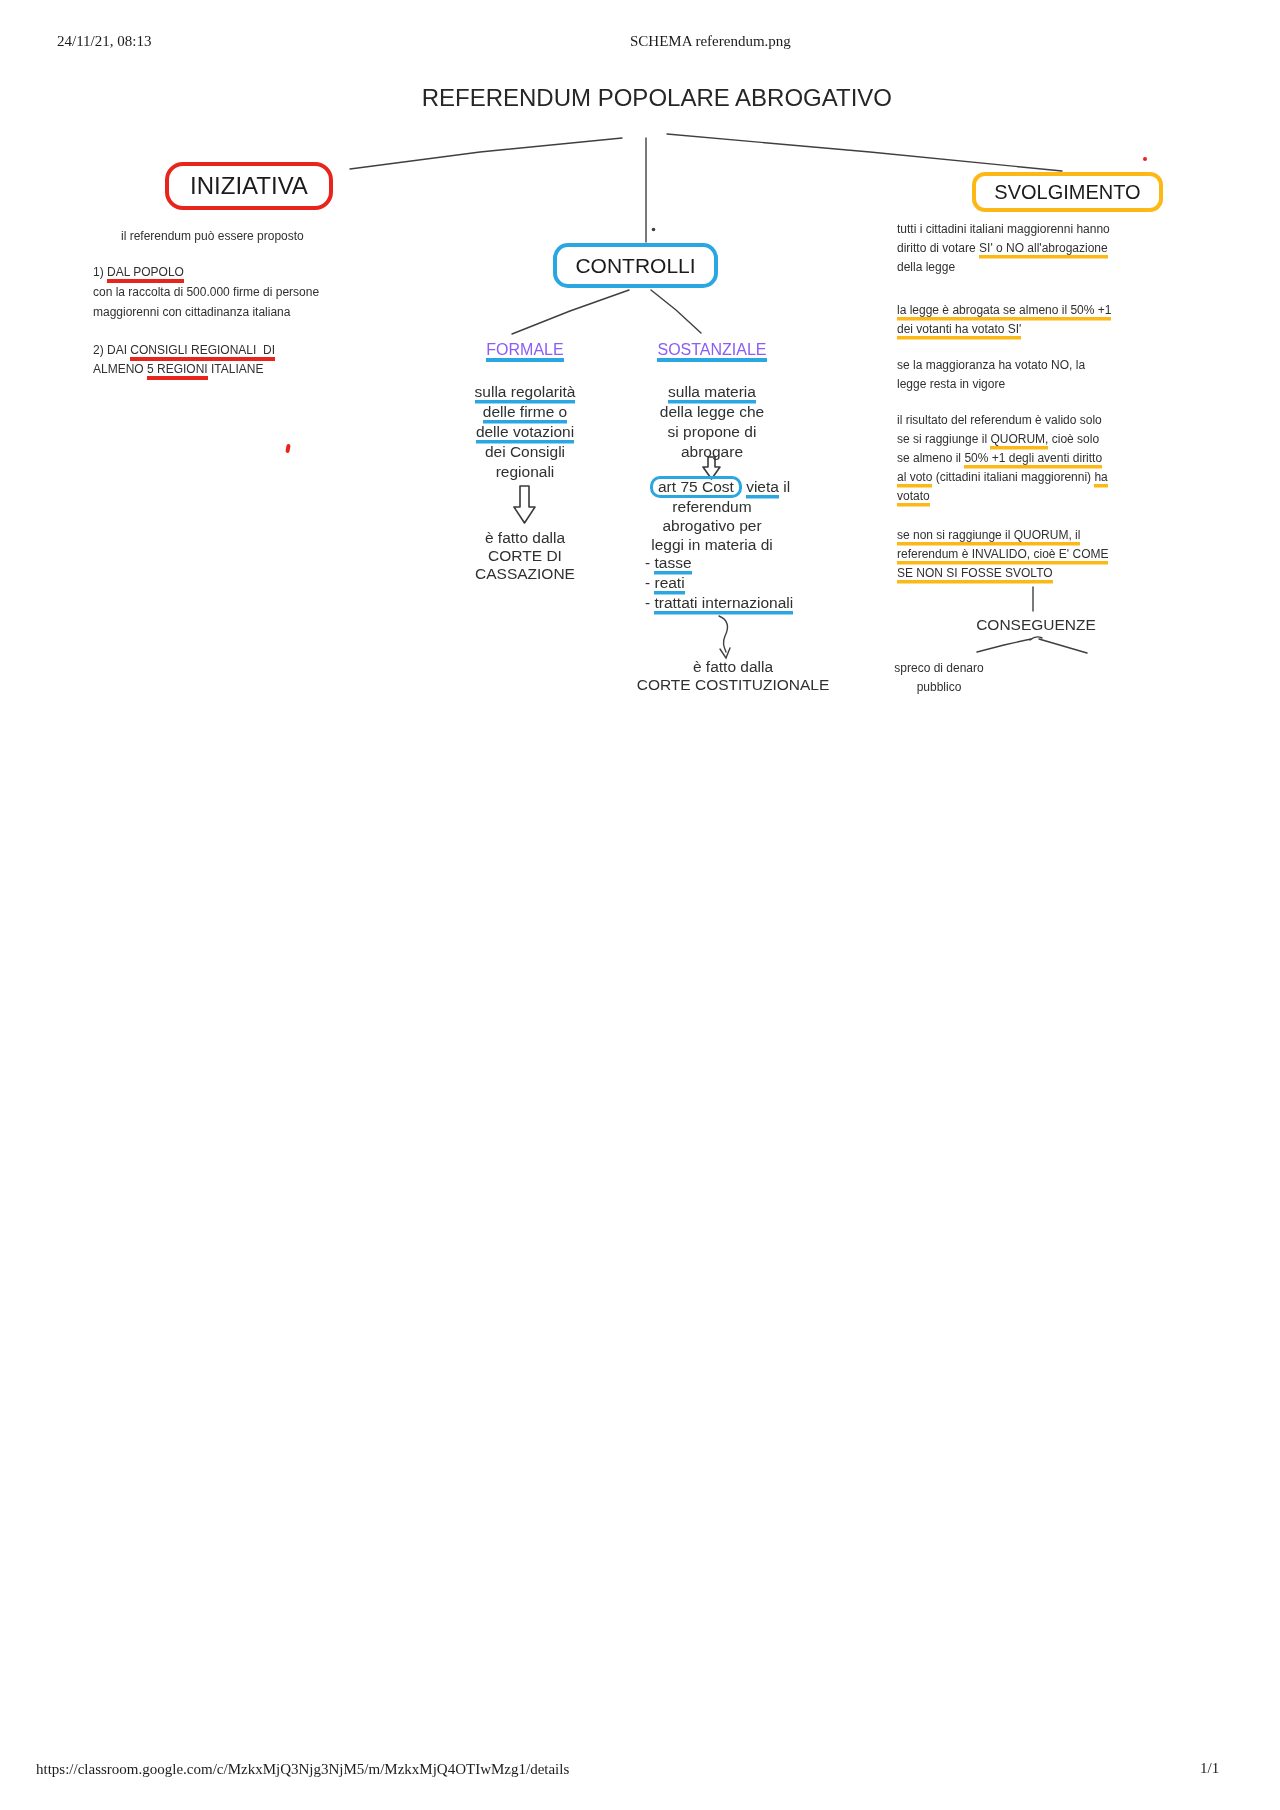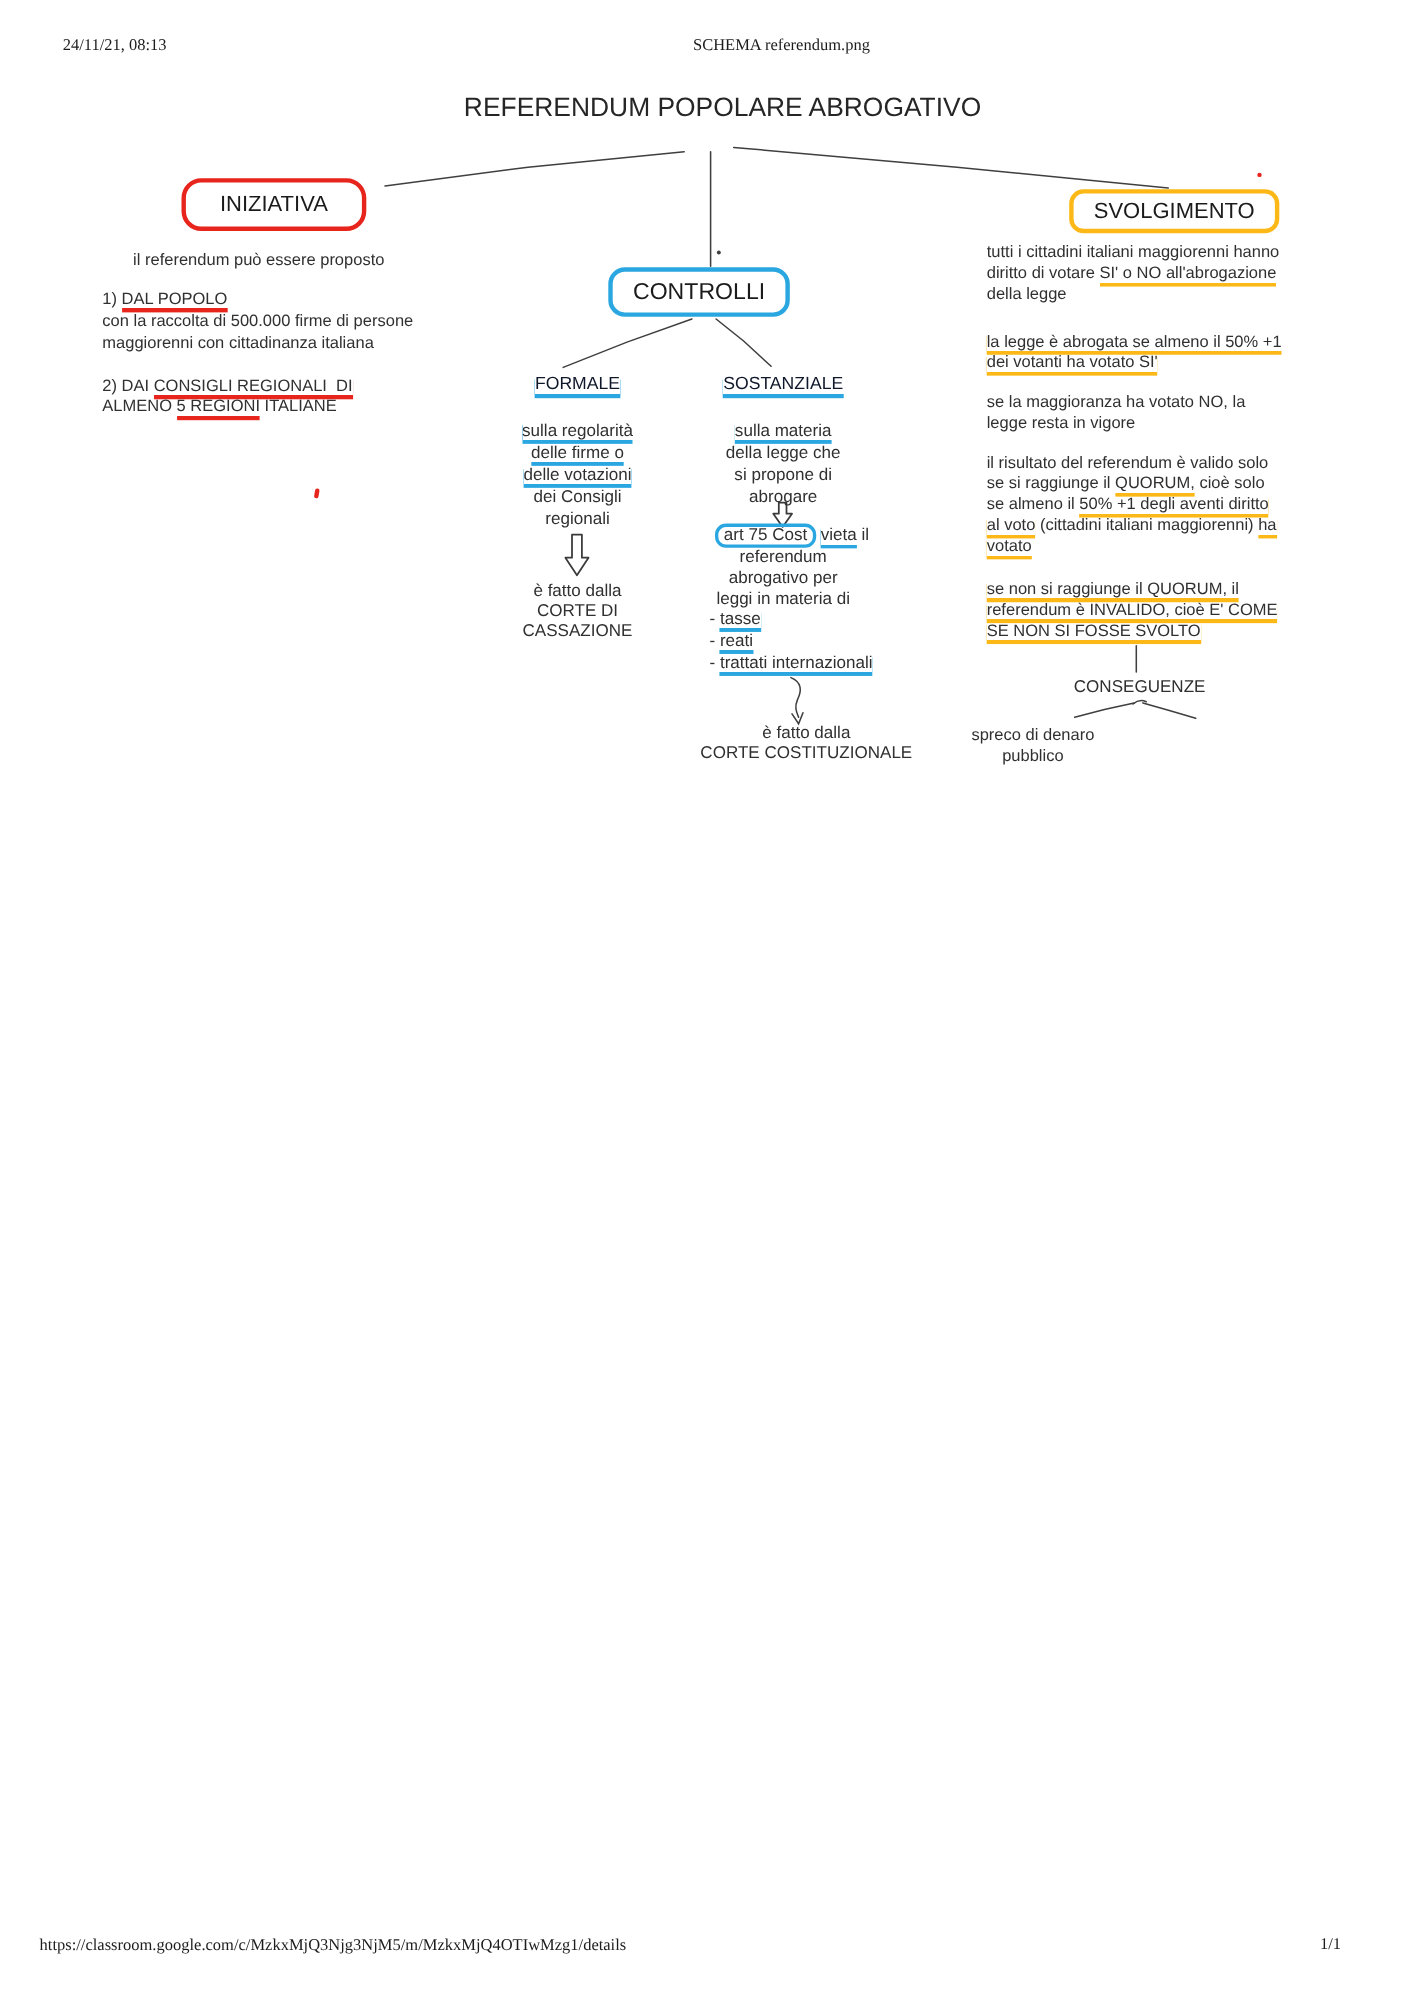--- a/index.html
+++ b/index.html
@@ -10,34 +10,34 @@
     --line:#3f3f3f;
   }
   html,body{margin:0;padding:0;background:#fff;}
   .page{
     position:relative;width:1280px;height:1810px;background:#ffffff;
     font-family:"Liberation Sans",sans-serif;color:var(--ink);overflow:hidden;
   }
   .abs{position:absolute;}
   .serif{font-family:"Liberation Serif",serif;font-size:15px;color:#1c1c1c;}
   .ln{white-space:pre-wrap;}
-  .body-txt{font-size:15px;line-height:19px;}
+  .body-txt{font-size:12px;line-height:19px;}
   .u-red{box-shadow:0 4px 0 var(--red);}
   .u-blue{box-shadow:0 3.5px 0 var(--blue);}
   .u-yel{box-shadow:0 3.5px 0 var(--yel);}
   .title{font-size:24px;color:#262626;text-align:right;white-space:nowrap;}
   .node-box{
     display:flex;align-items:center;justify-content:center;
     background:#fff;color:#1b1b1b;
   }
   .box-red{border:4px solid var(--red);border-radius:18px;}
   .box-blue{border:4px solid var(--blue);border-radius:15px;}
   .box-yel{border:4px solid var(--yel);border-radius:13px;text-align:center;}
   .col-center{text-align:center;}
-  .heading{font-size:16px;color:#0f172a;}
+  .heading{font-size:16px;color:#8b5cf6;}
   .sub-line{font-size:15.5px;line-height:20px;}
   .result{font-size:15.5px;line-height:18px;text-align:center;}
   .art-box{
     display:inline-block;border:3px solid var(--blue);border-radius:10px;
     padding:0 5px;line-height:16px;
   }
   .bullet{text-align:left;padding-left:17px;}
   .red-mark{background:var(--red);border-radius:2px;}
 </style>
 </head>
@@ -64,21 +64,21 @@
     </g>
     <circle cx="653.5" cy="229.5" r="1.8" fill="#3f3f3f"></circle>
     <g fill="#ffffff" stroke="#3a3a3a" stroke-width="1.6" stroke-linejoin="round">
       <path d="M520,486 h9 v21 h6 l-10.5,16 -10.5,-16 h6 z"></path>
       <path d="M708,457 h7 v10 h5 l-8.5,12 -8.5,-12 h5 z"></path>
     </g>
   </svg>
 
   <div class="abs title" style="left:412px;top:84px;width:480px;">REFERENDUM POPOLARE ABROGATIVO</div>
 
-  <div class="abs node-box box-red" style="left:165px;top:162px;width:160px;height:40px;font-size:20px;">
+  <div class="abs node-box box-red" style="left:165px;top:162px;width:160px;height:40px;font-size:24px;">
     <span>INIZIATIVA</span>
   </div>
 
   <div class="abs body-txt ln" style="left:121px;top:227px;">il referendum può essere proposto</div>
 
   <div class="abs body-txt" style="left:93px;top:262px;line-height:20px;">
     <div class="ln"><span>1) </span><span class="u-red">DAL POPOLO</span></div>
     <div class="ln">con la raccolta di 500.000 firme di persone</div>
     <div class="ln">maggiorenni con cittadinanza italiana</div>
   </div>

